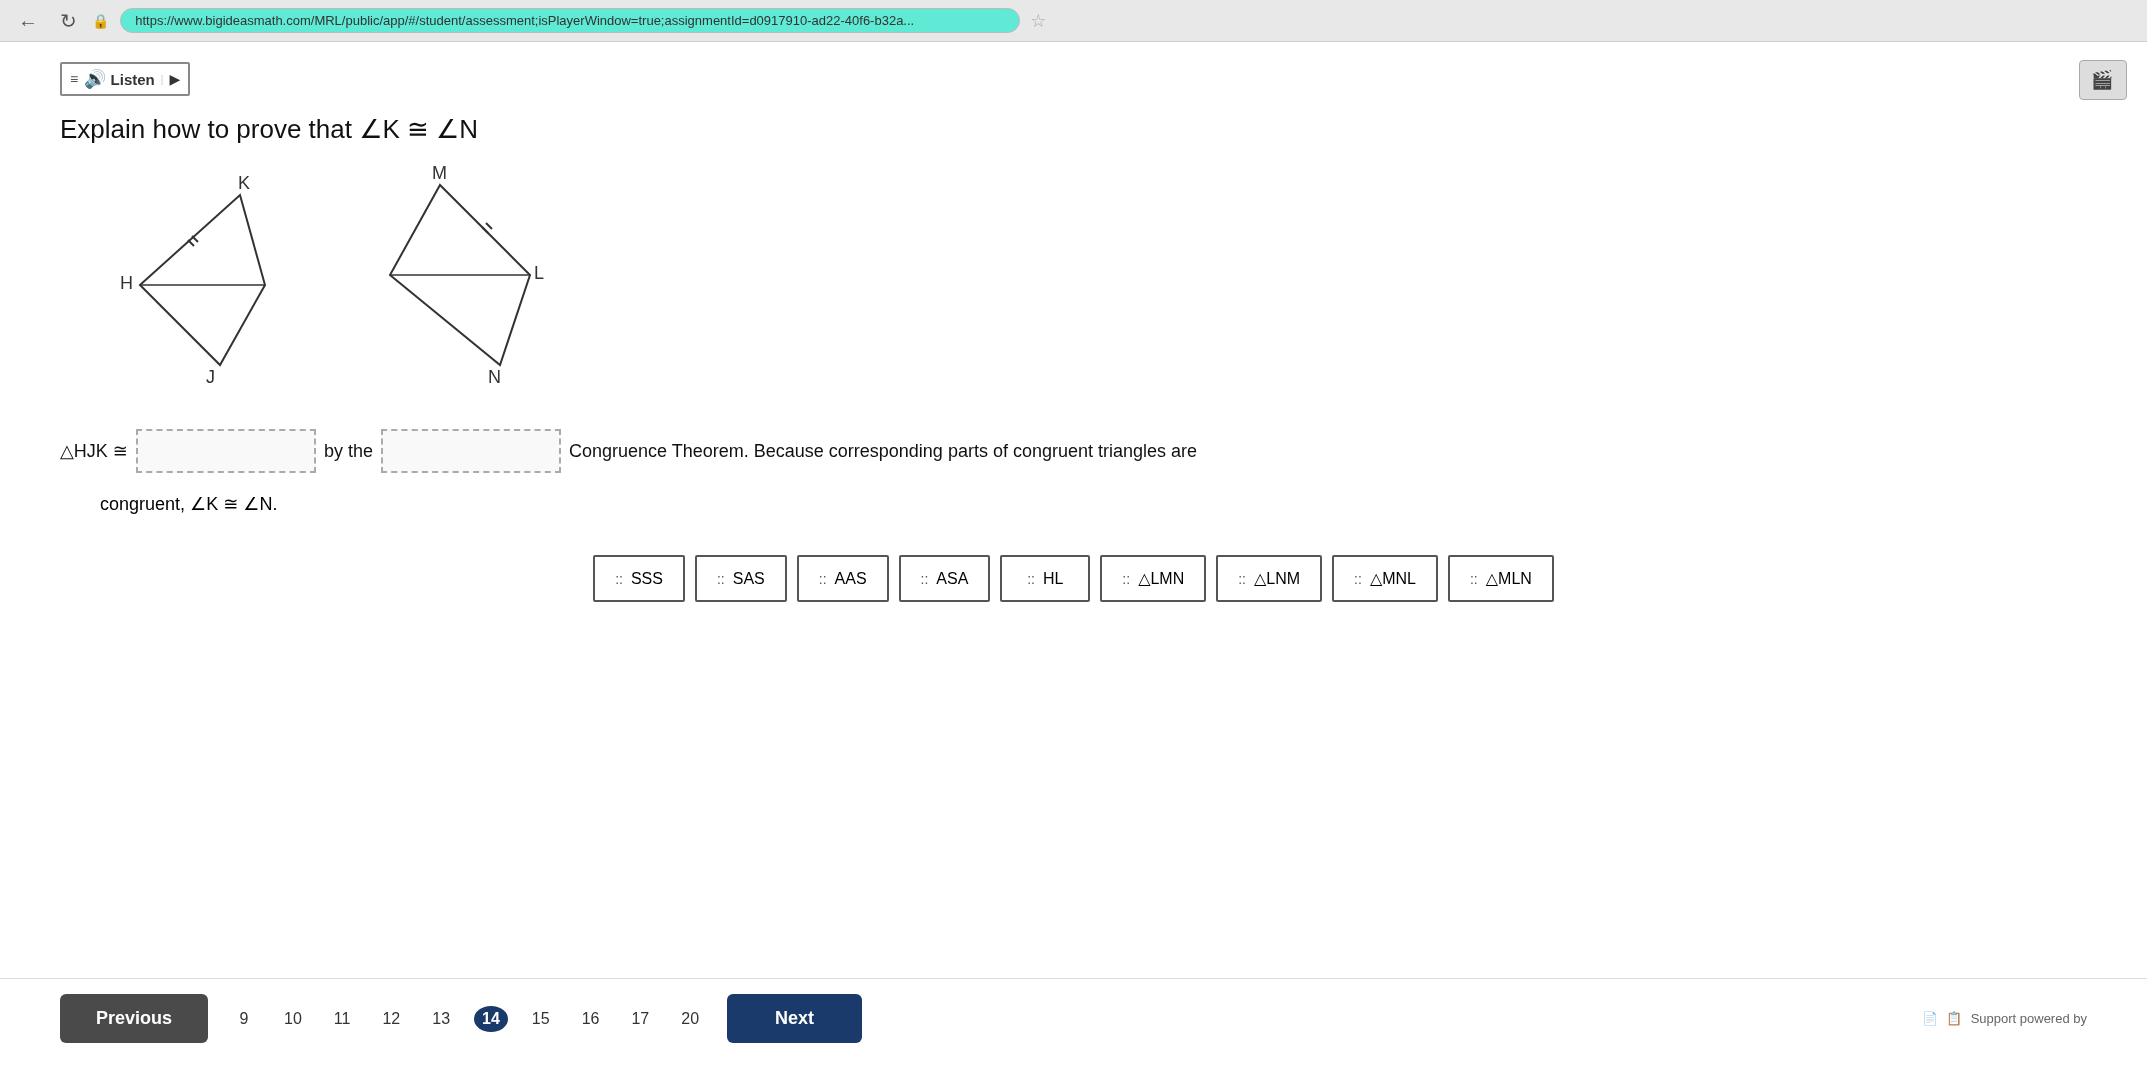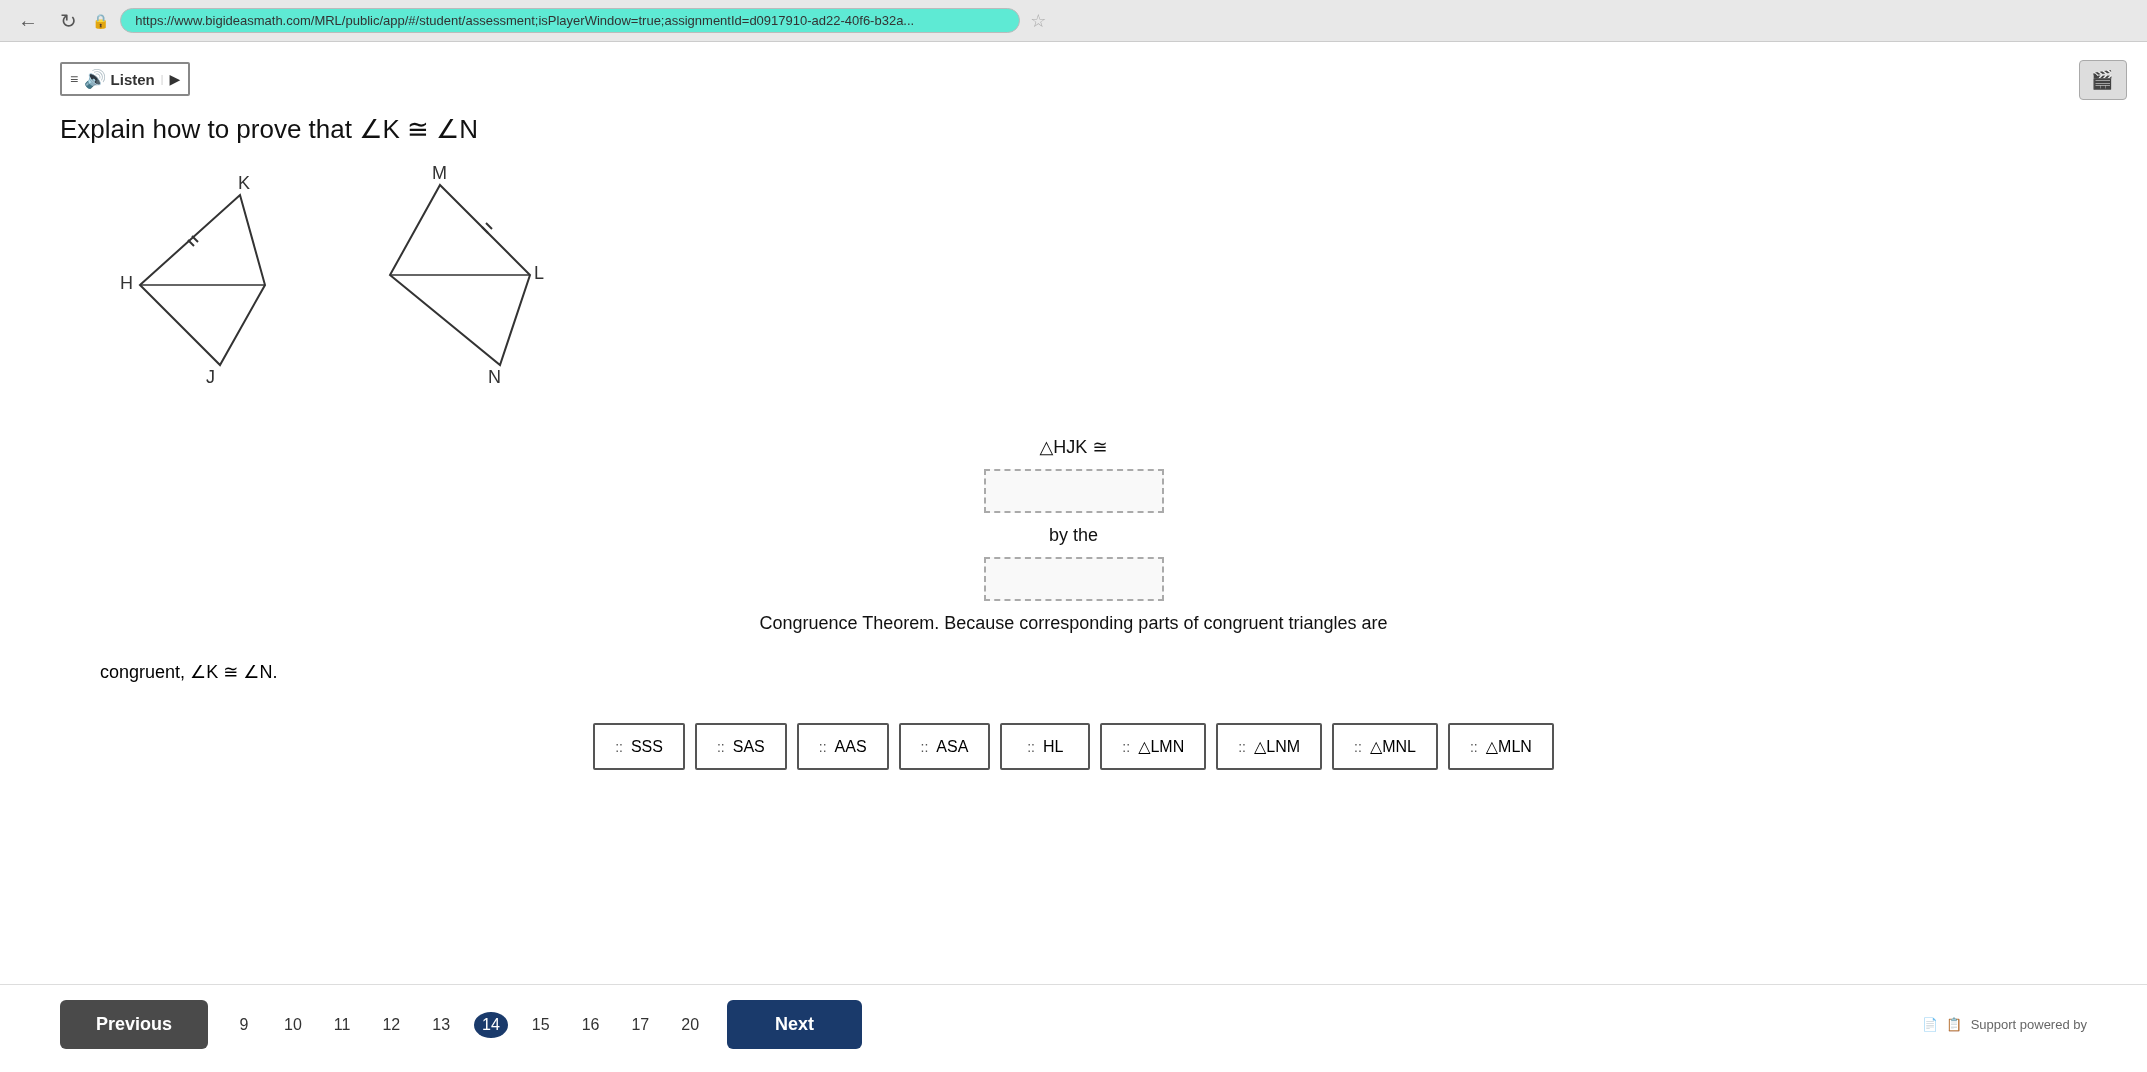--- a/index.html
+++ b/index.html
@@ -105,21 +105,20 @@
     }
     .fill-in-area {
       margin-bottom: 20px;
       font-size: 18px;
       color: #111;
       display: flex;
       align-items: center;
       flex-wrap: wrap;
       gap: 4px;
       line-height: 2;
-      flex-direction: column;
     }
     .blank-box {
       display: inline-block;
       width: 180px;
       height: 44px;
       border: 2px dashed #aaa;
       background: rgba(200,200,200,0.1);
       vertical-align: middle;
       margin: 0 4px;
     }
@@ -152,21 +151,21 @@
       user-select: none;
       min-width: 90px;
       justify-content: center;
     }
     .drag-item .drag-dots {
       color: #555;
       font-size: 14px;
     }
     .bottom-nav {
       position: fixed;
-      bottom: 8px;
+      bottom: 14px;
       left: 0;
       right: 0;
       background: white;
       border-top: 1px solid #ddd;
       padding: 18px 60px;
       display: flex;
       align-items: center;
       gap: 20px;
       height: 80px;
     }
@@ -200,21 +199,21 @@
       color: #333;
       cursor: pointer;
       padding: 4px 8px;
       border-radius: 50%;
       min-width: 32px;
       text-align: center;
     }
     .page-num.active {
       background: #1a3a6b;
       color: white;
-      font-weight: normal;
+      font-weight: bold;
     }
     .bottom-right-icons {
       margin-left: auto;
       display: flex;
       align-items: center;
       gap: 8px;
       font-size: 13px;
       color: #666;
     }
     .screenshot-icon {

